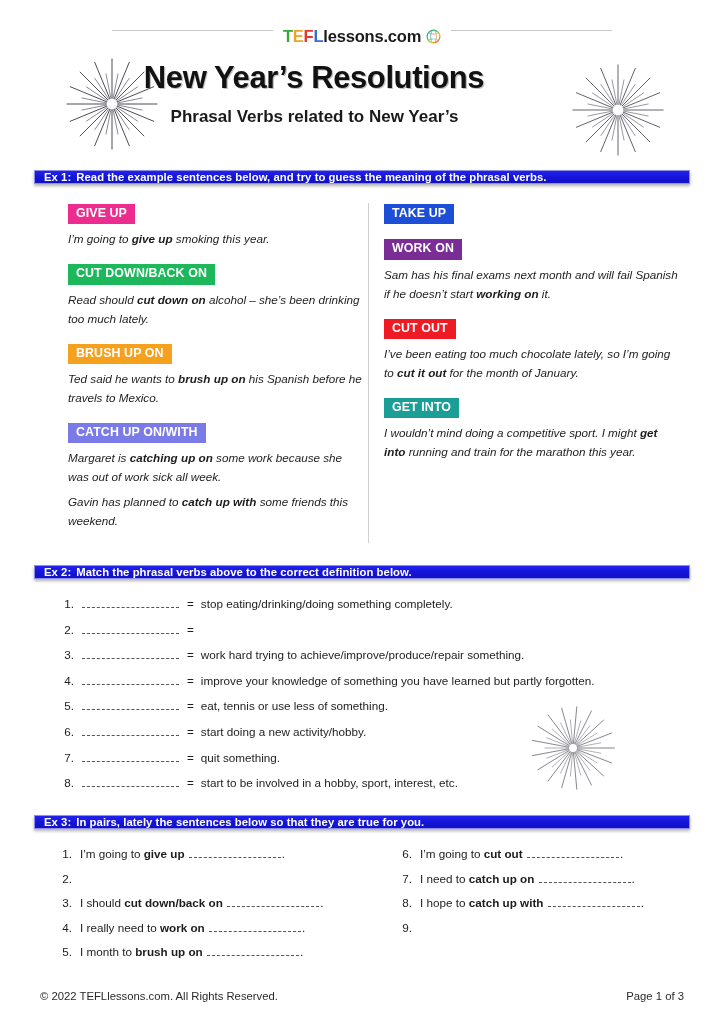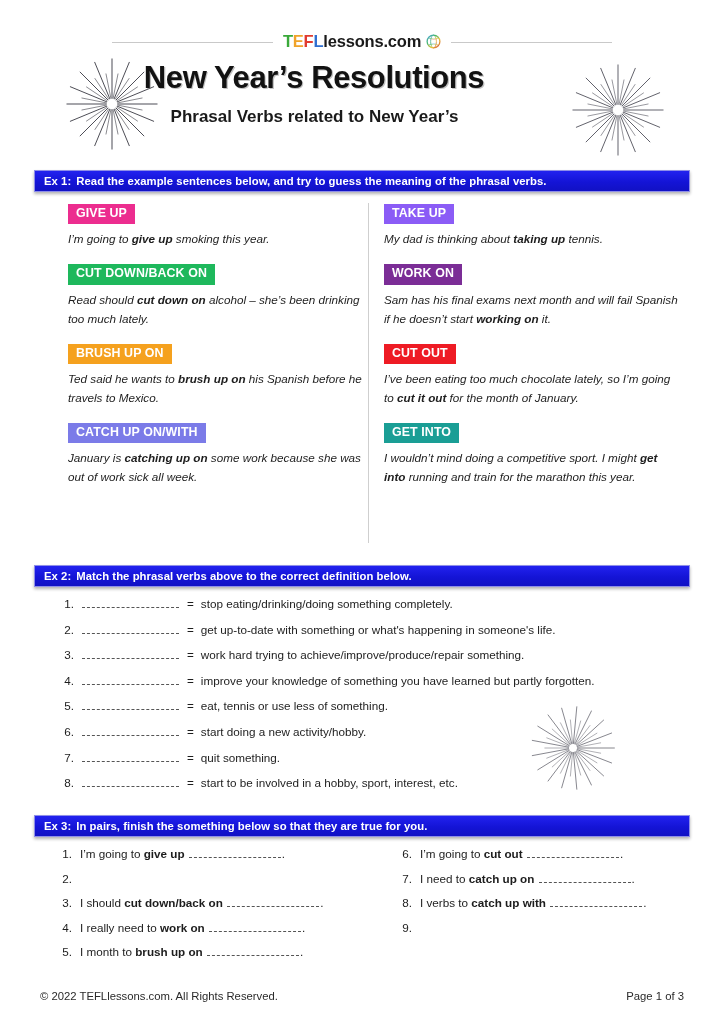--- a/index.html
+++ b/index.html
@@ -17,21 +17,21 @@
   }
 
   
   .brandbar {
     position: absolute;
     top: 28px;
     left: 0;
     width: 724px;
     height: 26px;
     display: flex;
-    align-items: center;
+    align-items: flex-start;
     justify-content: center;
   }
   .brand-rule {
     flex: 1 1 auto;
     height: 1px;
     background: #c9c9c9;
     margin-top: 2px;
   }
   .brand-rule.left { margin-left: 112px; margin-right: 10px; }
   .brand-rule.right { margin-right: 112px; margin-left: 10px; }
@@ -93,21 +93,21 @@
     height: 90px;
     left: 528px;
     top: 703px;
   }
 
   
   .banner {
     position: absolute;
     left: 34px;
     width: 656px;
-    height: 22px;
+    height: 14px;
     background: #1717e0;
     background: linear-gradient(180deg,#2222ef 0%, #1414d6 55%, #1111c4 100%);
     border: 1px solid #8f8fe8;
     box-shadow: 0 2px 3px rgba(0,0,0,0.30);
     display: flex;
     align-items: center;
     box-sizing: border-box;
   }
   .banner-text {
     color: #ffffff;
@@ -349,24 +349,24 @@
 <div class="banner" style="top:170px;">
   <span class="banner-text"><span class="num">Ex 1:</span><span>Read the example sentences below, and try to guess the meaning of the phrasal verbs.</span></span>
 </div>
 
 <div class="ex1">
   <div class="ex1-divider"></div>
   <div class="col left" id="ex1-left">
       <div class="pv-block"><div class="pv-badge" style="background: rgb(236, 45, 143);">GIVE UP</div><p class="pv-sentence"><span>I’m going to </span><b>give up</b><span> smoking this year.</span></p></div>
       <div class="pv-block"><div class="pv-badge" style="background: rgb(30, 184, 92);">CUT DOWN/BACK ON</div><p class="pv-sentence"><span>Read should </span><b>cut down on</b><span> alcohol – she’s been drinking too much lately.</span></p></div>
       <div class="pv-block"><div class="pv-badge" style="background: rgb(245, 161, 30);">BRUSH UP ON</div><p class="pv-sentence"><span>Ted said he wants to </span><b>brush up on</b><span> his Spanish before he travels to Mexico.</span></p></div>
-      <div class="pv-block"><div class="pv-badge" style="background: rgb(123, 123, 232);">CATCH UP ON/WITH</div><p class="pv-sentence"><span>January is </span><b>catching up on</b><span> some work because she was out of work sick all week.</span></p></div>
+      <div class="pv-block"><div class="pv-badge" style="background: rgb(123, 123, 232);">CATCH UP ON/WITH</div><p class="pv-sentence"><span>Margaret is </span><b>catching up on</b><span> some work because she was out of work sick all week.</span></p><p class="pv-sentence"><span>Gavin has planned to </span><b>catch up with</b><span> some friends this weekend.</span></p></div>
     </div>
   <div class="col right" id="ex1-right">
-      <div class="pv-block"><div class="pv-badge" style="background: #8b5cf6;">TAKE UP</div><p class="pv-sentence"><span>My dad is thinking about </span><b>taking up</b><span> tennis.</span></p></div>
+      <div class="pv-block"><div class="pv-badge" style="background: #1d4ed8;">TAKE UP</div></div>
       <div class="pv-block"><div class="pv-badge" style="background: rgb(123, 45, 150);">WORK ON</div><p class="pv-sentence"><span>Sam has his final exams next month and will fail Spanish if he doesn’t start </span><b>working on</b><span> it.</span></p></div>
       <div class="pv-block"><div class="pv-badge" style="background: rgb(238, 27, 36);">CUT OUT</div><p class="pv-sentence"><span>I’ve been eating too much chocolate lately, so I’m going to </span><b>cut it out</b><span> for the month of January.</span></p></div>
       <div class="pv-block"><div class="pv-badge" style="background: rgb(26, 158, 149);">GET INTO</div><p class="pv-sentence"><span>I wouldn’t mind doing a competitive sport. I might </span><b>get into</b><span> running and train for the marathon this year.</span></p></div>
     </div>
 </div>
 
 <div class="banner" style="top:565px;">
   <span class="banner-text"><span class="num">Ex 2:</span><span>Match the phrasal verbs above to the correct definition below.</span></span>
 </div>
 
@@ -413,21 +413,20 @@
     <div class="ex2-row">
       <span class="ex2-num">1.</span>
       <span class="ex2-blank"></span>
       <span class="ex2-eq">=</span>
       <span>stop eating/drinking/doing something completely.</span>
     </div>
     <div class="ex2-row">
       <span class="ex2-num">2.</span>
       <span class="ex2-blank"></span>
       <span class="ex2-eq">=</span>
-      <span>get up-to-date with something or what's happening in someone's life.</span>
     </div>
     <div class="ex2-row">
       <span class="ex2-num">3.</span>
       <span class="ex2-blank"></span>
       <span class="ex2-eq">=</span>
       <span>work hard trying to achieve/improve/produce/repair something.</span>
     </div>
     <div class="ex2-row">
       <span class="ex2-num">4.</span>
       <span class="ex2-blank"></span>
@@ -454,21 +453,21 @@
     </div>
     <div class="ex2-row">
       <span class="ex2-num">8.</span>
       <span class="ex2-blank"></span>
       <span class="ex2-eq">=</span>
       <span>start to be involved in a hobby, sport, interest, etc.</span>
     </div>
   </div>
 
 <div class="banner" style="top:815px;">
-  <span class="banner-text"><span class="num">Ex 3:</span><span>In pairs, finish the something below so that they are true for you.</span></span>
+  <span class="banner-text"><span class="num">Ex 3:</span><span>In pairs, lately the sentences below so that they are true for you.</span></span>
 </div>
 
 <div class="ex3-grid">
   <div class="ex3-col left" id="ex3-left">
       <div class="ex3-row">
         <span class="ex3-num">1.</span>
         <span class="ex3-text"><span>I’m going to </span><b>give up</b> <span class="ex3-blank"></span><span>.</span></span>
       </div>
       <div class="ex3-row">
         <span class="ex3-num">2.</span>
@@ -490,21 +489,21 @@
       <div class="ex3-row">
         <span class="ex3-num">6.</span>
         <span class="ex3-text"><span>I’m going to </span><b>cut out</b> <span class="ex3-blank"></span><span>.</span></span>
       </div>
       <div class="ex3-row">
         <span class="ex3-num">7.</span>
         <span class="ex3-text"><span>I need to </span><b>catch up on</b> <span class="ex3-blank"></span><span>.</span></span>
       </div>
       <div class="ex3-row">
         <span class="ex3-num">8.</span>
-        <span class="ex3-text"><span>I verbs to </span><b>catch up with</b> <span class="ex3-blank"></span><span>.</span></span>
+        <span class="ex3-text"><span>I hope to </span><b>catch up with</b> <span class="ex3-blank"></span><span>.</span></span>
       </div>
       <div class="ex3-row">
         <span class="ex3-num">9.</span>
       </div>
     </div>
 </div>
 
 <div class="footer">
   <span>© 2022 TEFLlessons.com. All Rights Reserved.</span>
   <span>Page 1 of 3</span>

